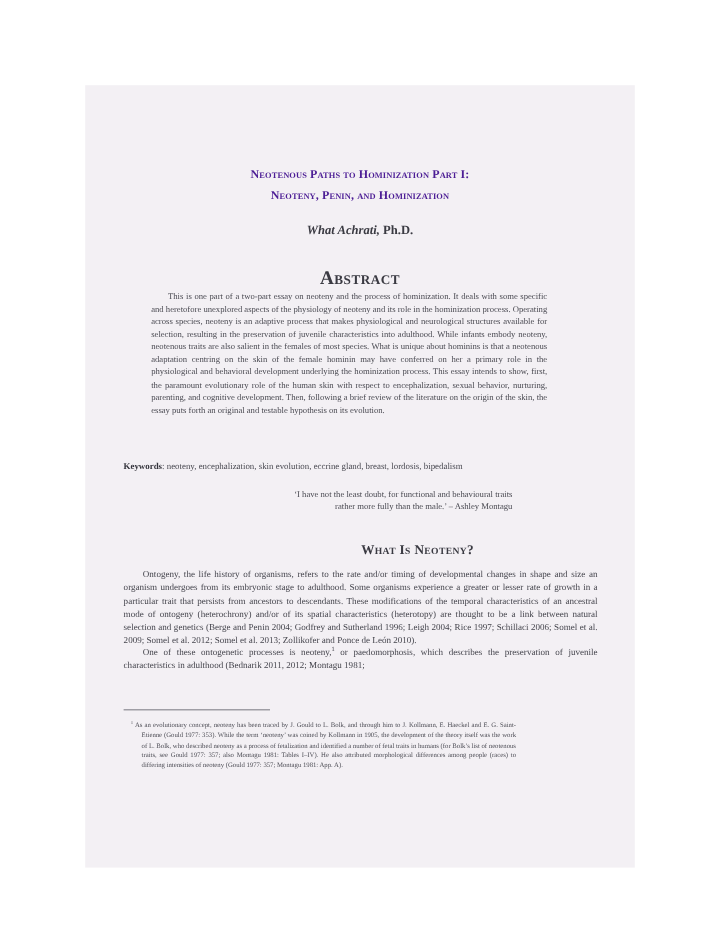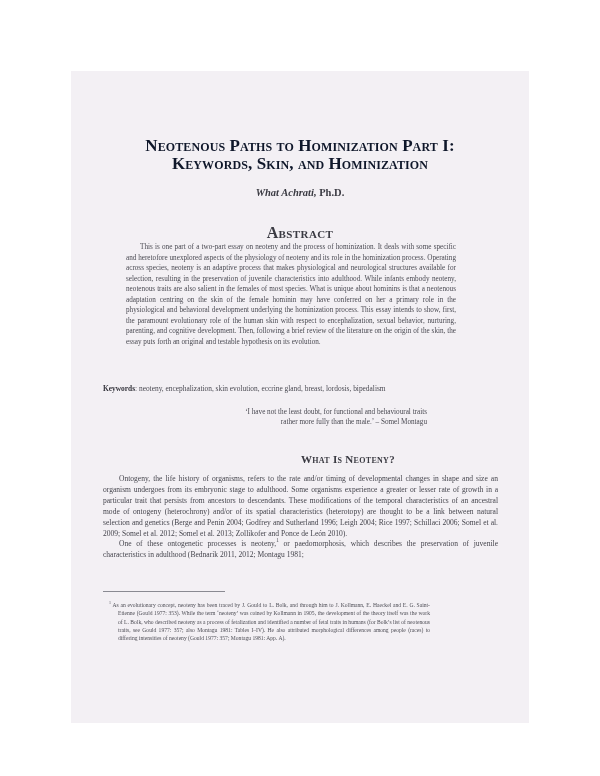--- a/index.html
+++ b/index.html
@@ -21,22 +21,22 @@
       top: 71px;
       width: 458px;
       height: 652px;
       background: #f3f0f4;
     }
     .abs { position: absolute; }
     .title-line {
       left: 0; width: 458px;
       text-align: center;
       font-weight: bold;
-      font-size: 17px;
-      color: #0f172a;
+      font-size: 10px;
+      color: #4c1d95;
       letter-spacing: 0.1px;
       font-variant: small-caps;
       line-height: 18px;
     }
     .author {
       left: 0; width: 458px;
       text-align: center;
       font-size: 10.5px;
       color: #3a3a42;
       font-weight: bold;
@@ -118,37 +118,37 @@
       text-indent: -9px;
     }
     sup { font-size: 70%; line-height: 0; }
   </style>
 </head>
 <body>
 
 <div class="page">
 
   <div class="abs title-line" style="top:66px;">Neotenous Paths to Hominization Part I:</div>
-  <div class="abs title-line" style="top:84px;">Keywords, Skin, and Hominization</div>
+  <div class="abs title-line" style="top:84px;">Neoteny, Penin, and Hominization</div>
 
   <div class="abs author" style="top:116px;">
     <i>What Achrati,</i><span> Ph.D.</span>
   </div>
 
   <div class="abs abstract-heading" style="top:153px;">Abstract</div>
 
   <div class="abs abstract-body" style="top:171px;">This is one part of a two-part essay on neoteny and the process of hominization. It deals with some specific and heretofore unexplored aspects of the physiology of neoteny and its role in the hominization process. Operating across species, neoteny is an adaptive process that makes physiological and neurological structures available for selection, resulting in the preservation of juvenile characteristics into adulthood. While infants embody neoteny, neotenous traits are also salient in the females of most species. What is unique about hominins is that a neotenous adaptation centring on the skin of the female hominin may have conferred on her a primary role in the physiological and behavioral development underlying the hominization process. This essay intends to show, first, the paramount evolutionary role of the human skin with respect to encephalization, sexual behavior, nurturing, parenting, and cognitive development. Then, following a brief review of the literature on the origin of the skin, the essay puts forth an original and testable hypothesis on its evolution.</div>
 
   <div class="abs keywords" style="top:313px;">
     <b>Keywords</b><span>: neoteny, encephalization, skin evolution, eccrine gland, breast, lordosis, bipedalism</span>
   </div>
 
   <div class="abs quote" style="top:336px;">
     <div>‘I have not the least doubt, for functional and behavioural traits</div>
-    <div>rather more fully than the male.’ – Somel Montagu</div>
+    <div>rather more fully than the male.’ – Ashley Montagu</div>
   </div>
 
   <div class="abs section-heading" style="top:382px;">What Is Neoteny?</div>
 
   <div class="abs body-text" style="top:403px;">
     <p>Ontogeny, the life history of organisms, refers to the rate and/or timing of developmental changes in shape and size an organism undergoes from its embryonic stage to adulthood. Some organisms experience a greater or lesser rate of growth in a particular trait that persists from ancestors to descendants. These modifications of the temporal characteristics of an ancestral mode of ontogeny (heterochrony) and/or of its spatial characteristics (heterotopy) are thought to be a link between natural selection and genetics (Berge and Penin 2004; Godfrey and Sutherland 1996; Leigh 2004; Rice 1997; Schillaci 2006; Somel et al. 2009; Somel et al. 2012; Somel et al. 2013; Zollikofer and Ponce de León 2010).</p>
     <p><span>One of these ontogenetic processes is neoteny,</span><sup>1</sup><span> or paedomorphosis, which describes the preservation of juvenile characteristics in adulthood (Bednarik 2011, 2012; Montagu 1981;</span></p>
   </div>
 
   <div class="abs footnote-rule"></div>

